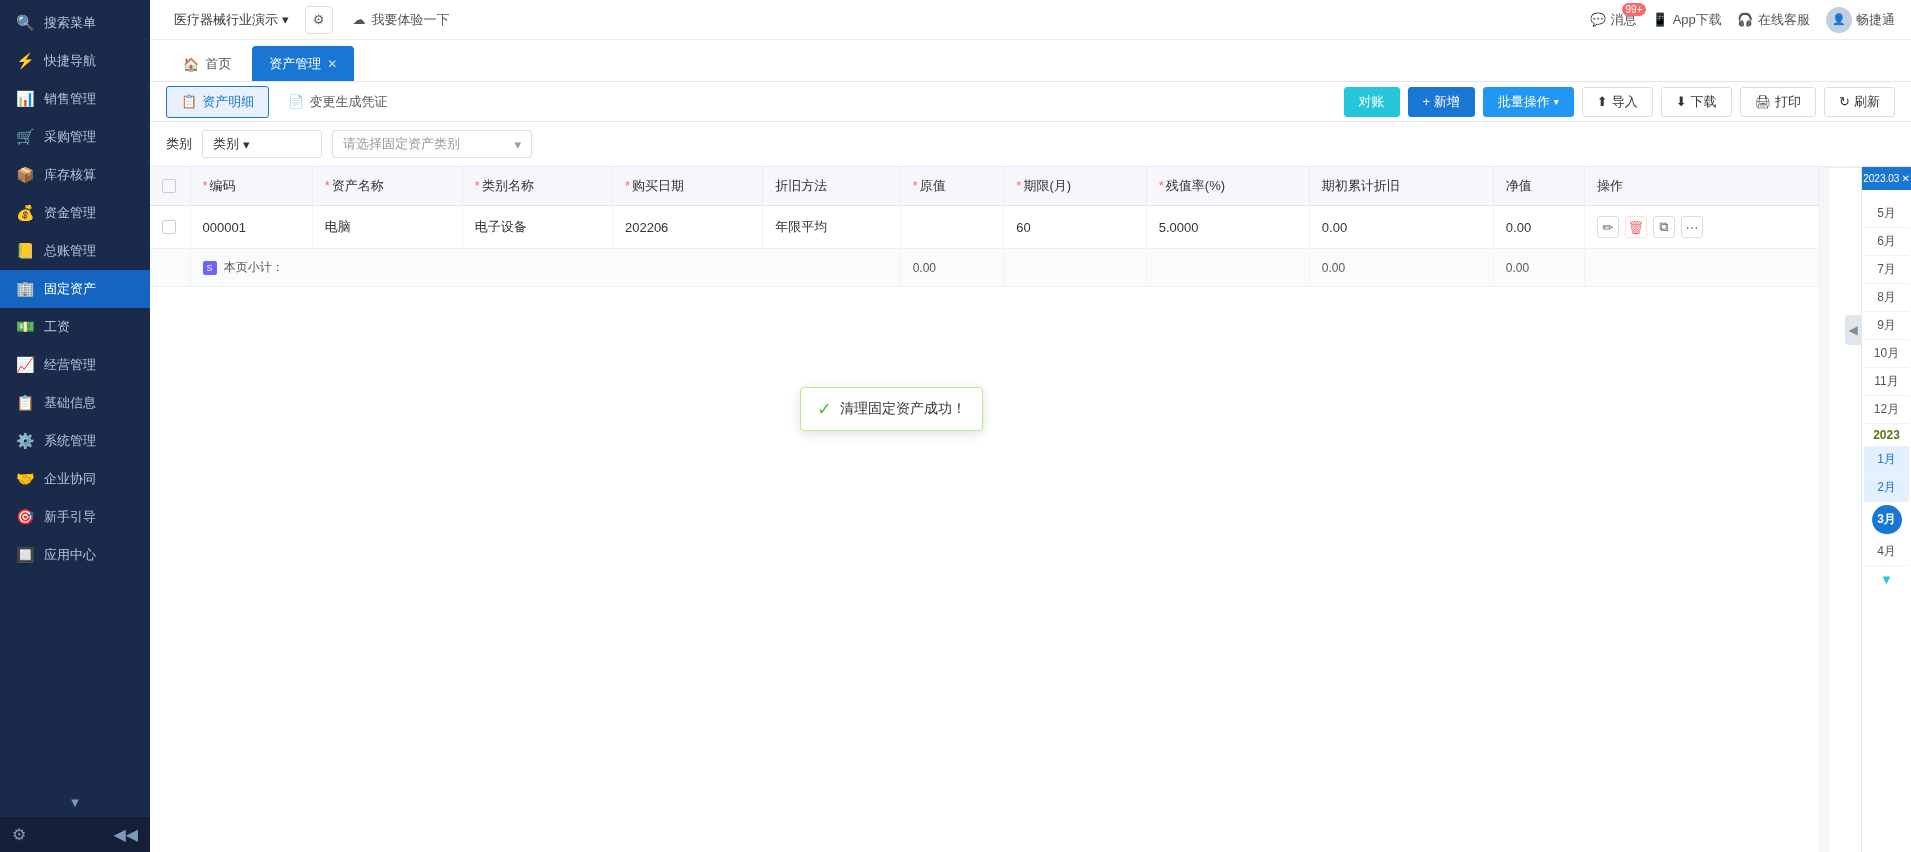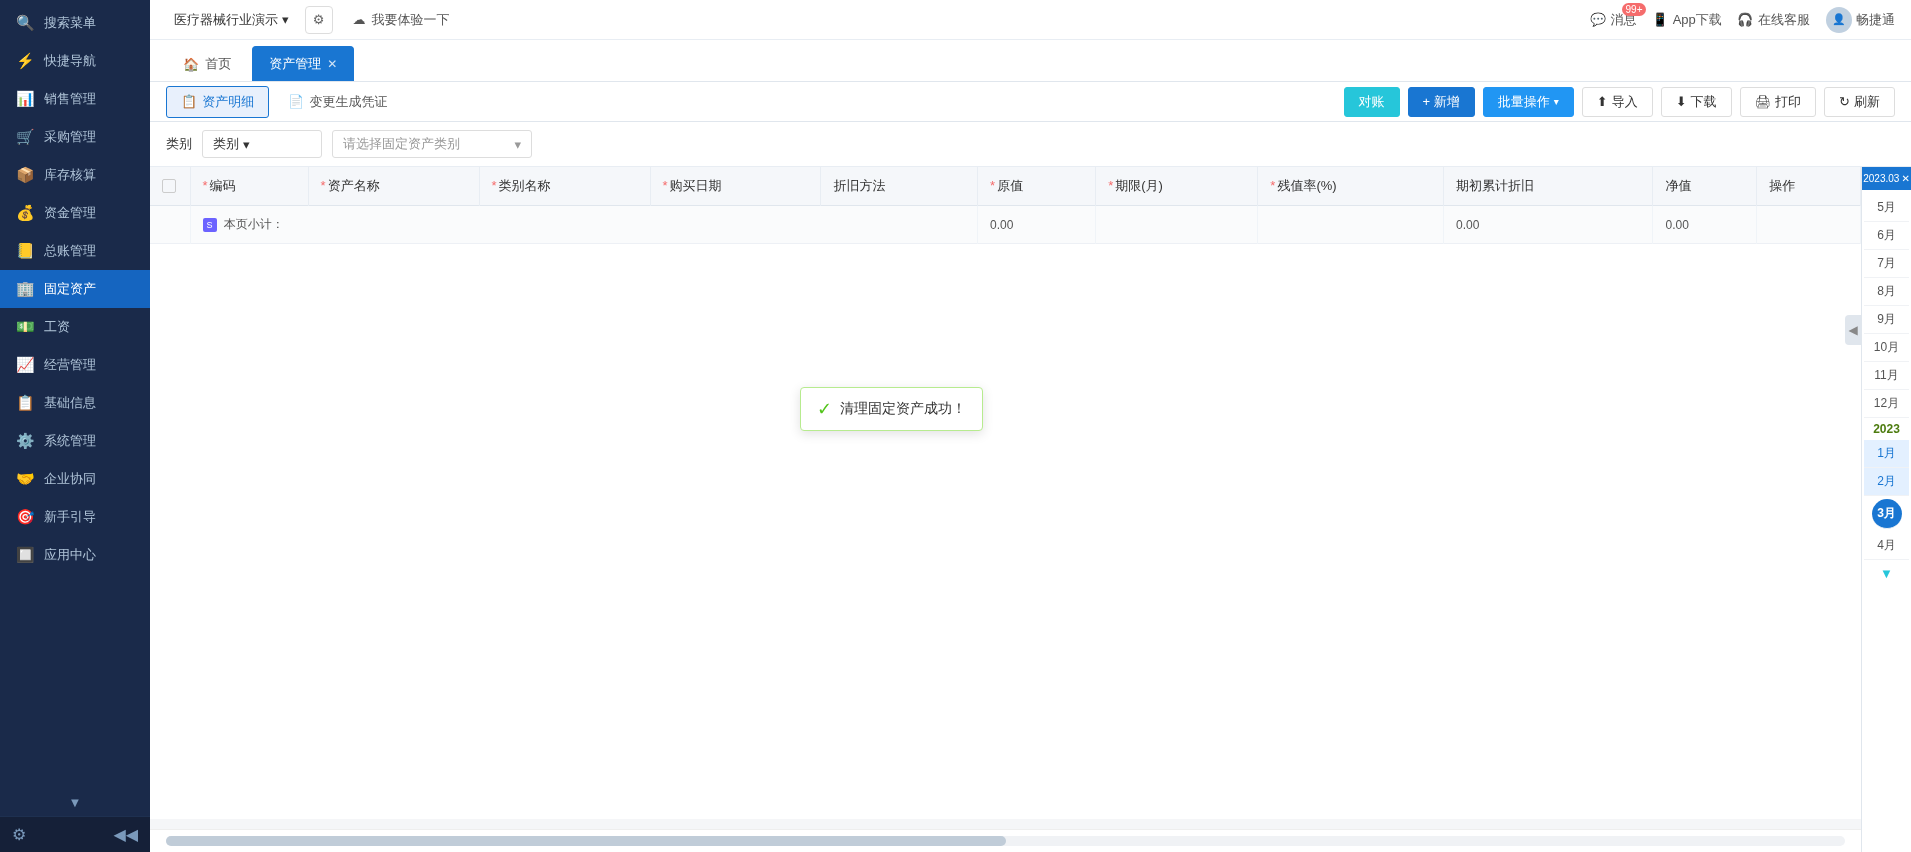--- a/index.html
+++ b/index.html
@@ -598,21 +598,21 @@
         <span style="color:#333;">类别</span>
         <span>▾</span>
       </div>
       <div class="filter-input">
         <span>请选择固定资产类别</span>
         <span style="margin-left:auto;">▾</span>
       </div>
     </div>
 
     <div class="inner-content" style="position:relative;">
-      <div class="page-body" style="padding:0; display:flex; flex-direction:column;">
+      <div class="page-body" style="padding:0; display:flex; flex-direction:row;">
 
         <div class="table-wrapper">
           <table>
             <thead>
               <tr>
                 <th style="width:40px;">
                   <div class="checkbox"></div>
                 </th>
                 <th><span class="required">*</span><span>编码</span></th>
                 <th><span class="required">*</span><span>资产名称</span></th>
@@ -621,20 +621,43 @@
                 <th><span>折旧方法</span></th>
                 <th><span class="required">*</span><span>原值</span></th>
                 <th><span class="required">*</span><span>期限(月)</span></th>
                 <th><span class="required">*</span><span>残值率(%)</span></th>
                 <th><span>期初累计折旧</span></th>
                 <th><span>净值</span></th>
                 <th><span>操作</span></th>
               </tr>
             </thead>
             <tbody>
+              <tr class="table-row">
+                <td>
+                  <div class="checkbox"></div>
+                </td>
+                <td>000001</td>
+                <td>电脑</td>
+                <td>电子设备</td>
+                <td>202206</td>
+                <td>年限平均</td>
+                <td></td>
+                <td>60</td>
+                <td>5.0000</td>
+                <td>0.00</td>
+                <td>0.00</td>
+                <td>
+                  <div class="row-actions">
+                    <div class="row-action-btn">✏</div>
+                    <div class="row-action-btn row-action-delete">🗑</div>
+                    <div class="row-action-btn">⧉</div>
+                    <div class="row-action-btn">⋯</div>
+                  </div>
+                </td>
+              </tr>
               <tr class="subtotal-row">
                 <td></td>
                 <td colspan="5">
                   <span class="subtotal-icon">S</span>
                   <span>本页小计：</span>
                 </td>
                 <td>0.00</td>
                 <td></td>
                 <td></td>
                 <td>0.00</td>
@@ -658,21 +681,21 @@
         <span>清理固定资产成功！</span>
       </div>
 
       <div class="right-panel-toggle">◀</div>
 
       <div class="right-panel">
         <div class="right-panel-header">
           <span>2023.03</span>
           <span>✕</span>
         </div>
-        <div style="width:100%; display:flex; flex-direction:column; align-items:center; padding:4px 2px;">
+        <div style="width:100%; display:flex; flex-direction:column; align-items:center; padding:10px 2px;">
           <div class="calendar-month">5月</div>
           <div class="calendar-month">6月</div>
           <div class="calendar-month">7月</div>
           <div class="calendar-month">8月</div>
           <div class="calendar-month">9月</div>
           <div class="calendar-month">10月</div>
           <div class="calendar-month">11月</div>
           <div class="calendar-month">12月</div>
           <div class="calendar-year">2023</div>
           <div class="calendar-month highlighted">1月</div>

